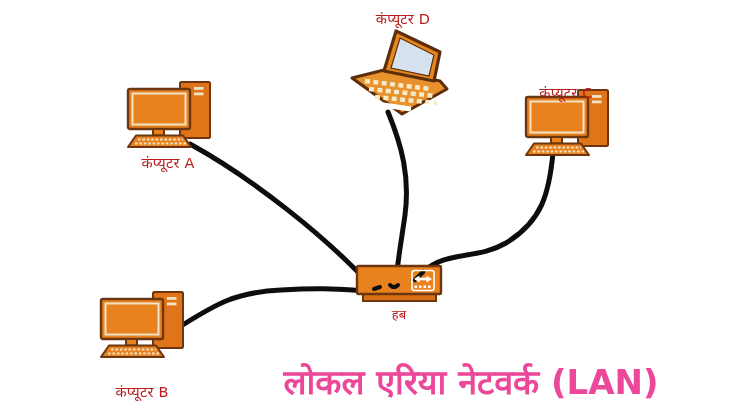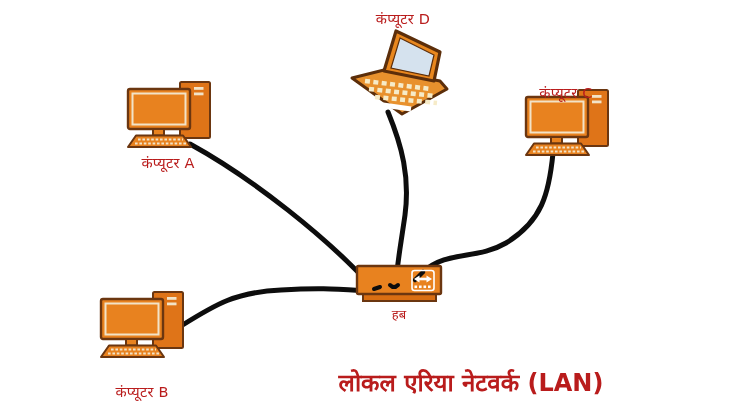--- a/index.html
+++ b/index.html
@@ -9,21 +9,21 @@
   }
   #diagram-svg{position:absolute;left:0;top:0;}
   .node-label{
     position:absolute;transform:translate(-50%,-50%);
     color:#b91c1c;font-weight:normal;font-size:14.5px;white-space:nowrap;
     letter-spacing:.2px;
   }
   .hub-label{font-size:13px;}
   .main-title{
     position:absolute;transform:translate(-50%,-50%);
-    color:#b91c1c;font-weight:bold;font-size:24px;white-space:nowrap;
+    color:#ec4899;font-weight:bold;font-size:34px;white-space:nowrap;
   }
 </style>
 </head>
 <body>
 
 <div id="stage">
 
   <svg id="diagram-svg" width="733" height="420" viewBox="0 0 733 420">
     <defs>
       <g id="desktop-computer">

